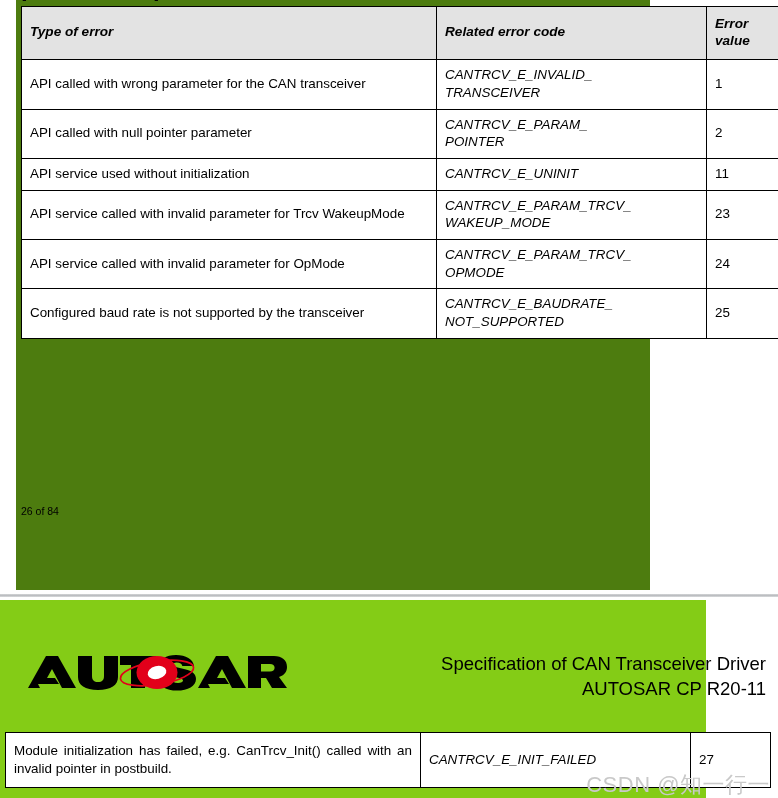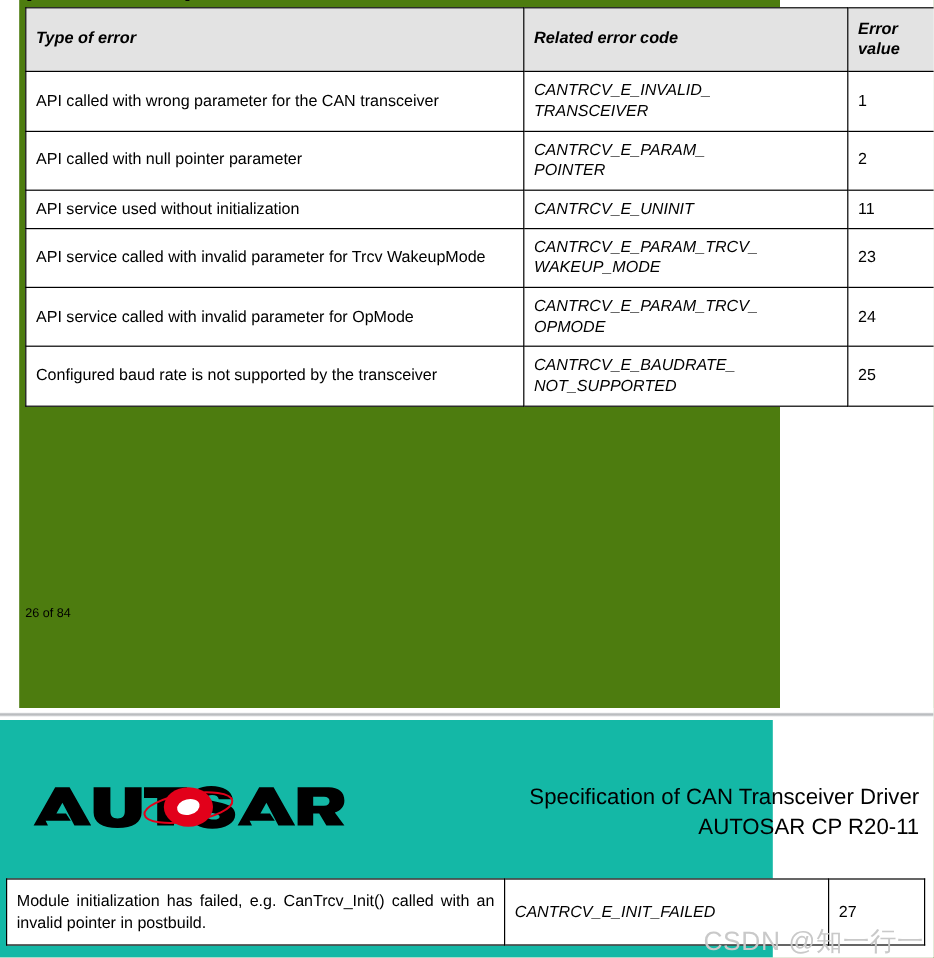--- a/index.html
+++ b/index.html
@@ -115,23 +115,23 @@
     width: 778px;
     height: 3px;
     background: linear-gradient(180deg, #d6d8da 0%, #b9bbbe 45%, #d9dbdd 100%);
   }
 
   
   #page-two {
     position: absolute;
     left: 0;
     top: 600px;
-    width: 644px;
+    width: 706px;
     height: 198px;
-    background: #14b8a6;
+    background: #84cc16;
   }
 
   .page2-header {
     position: absolute;
     left: 0;
     top: 48px;
     width: 778px;
     height: 70px;
   }
 

